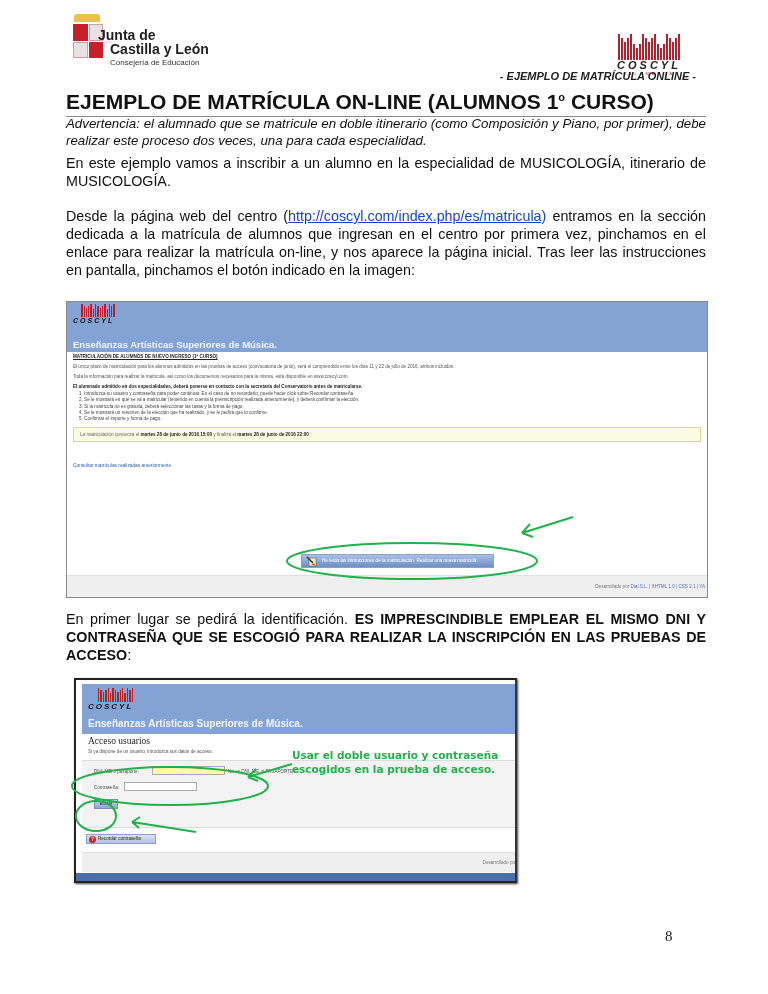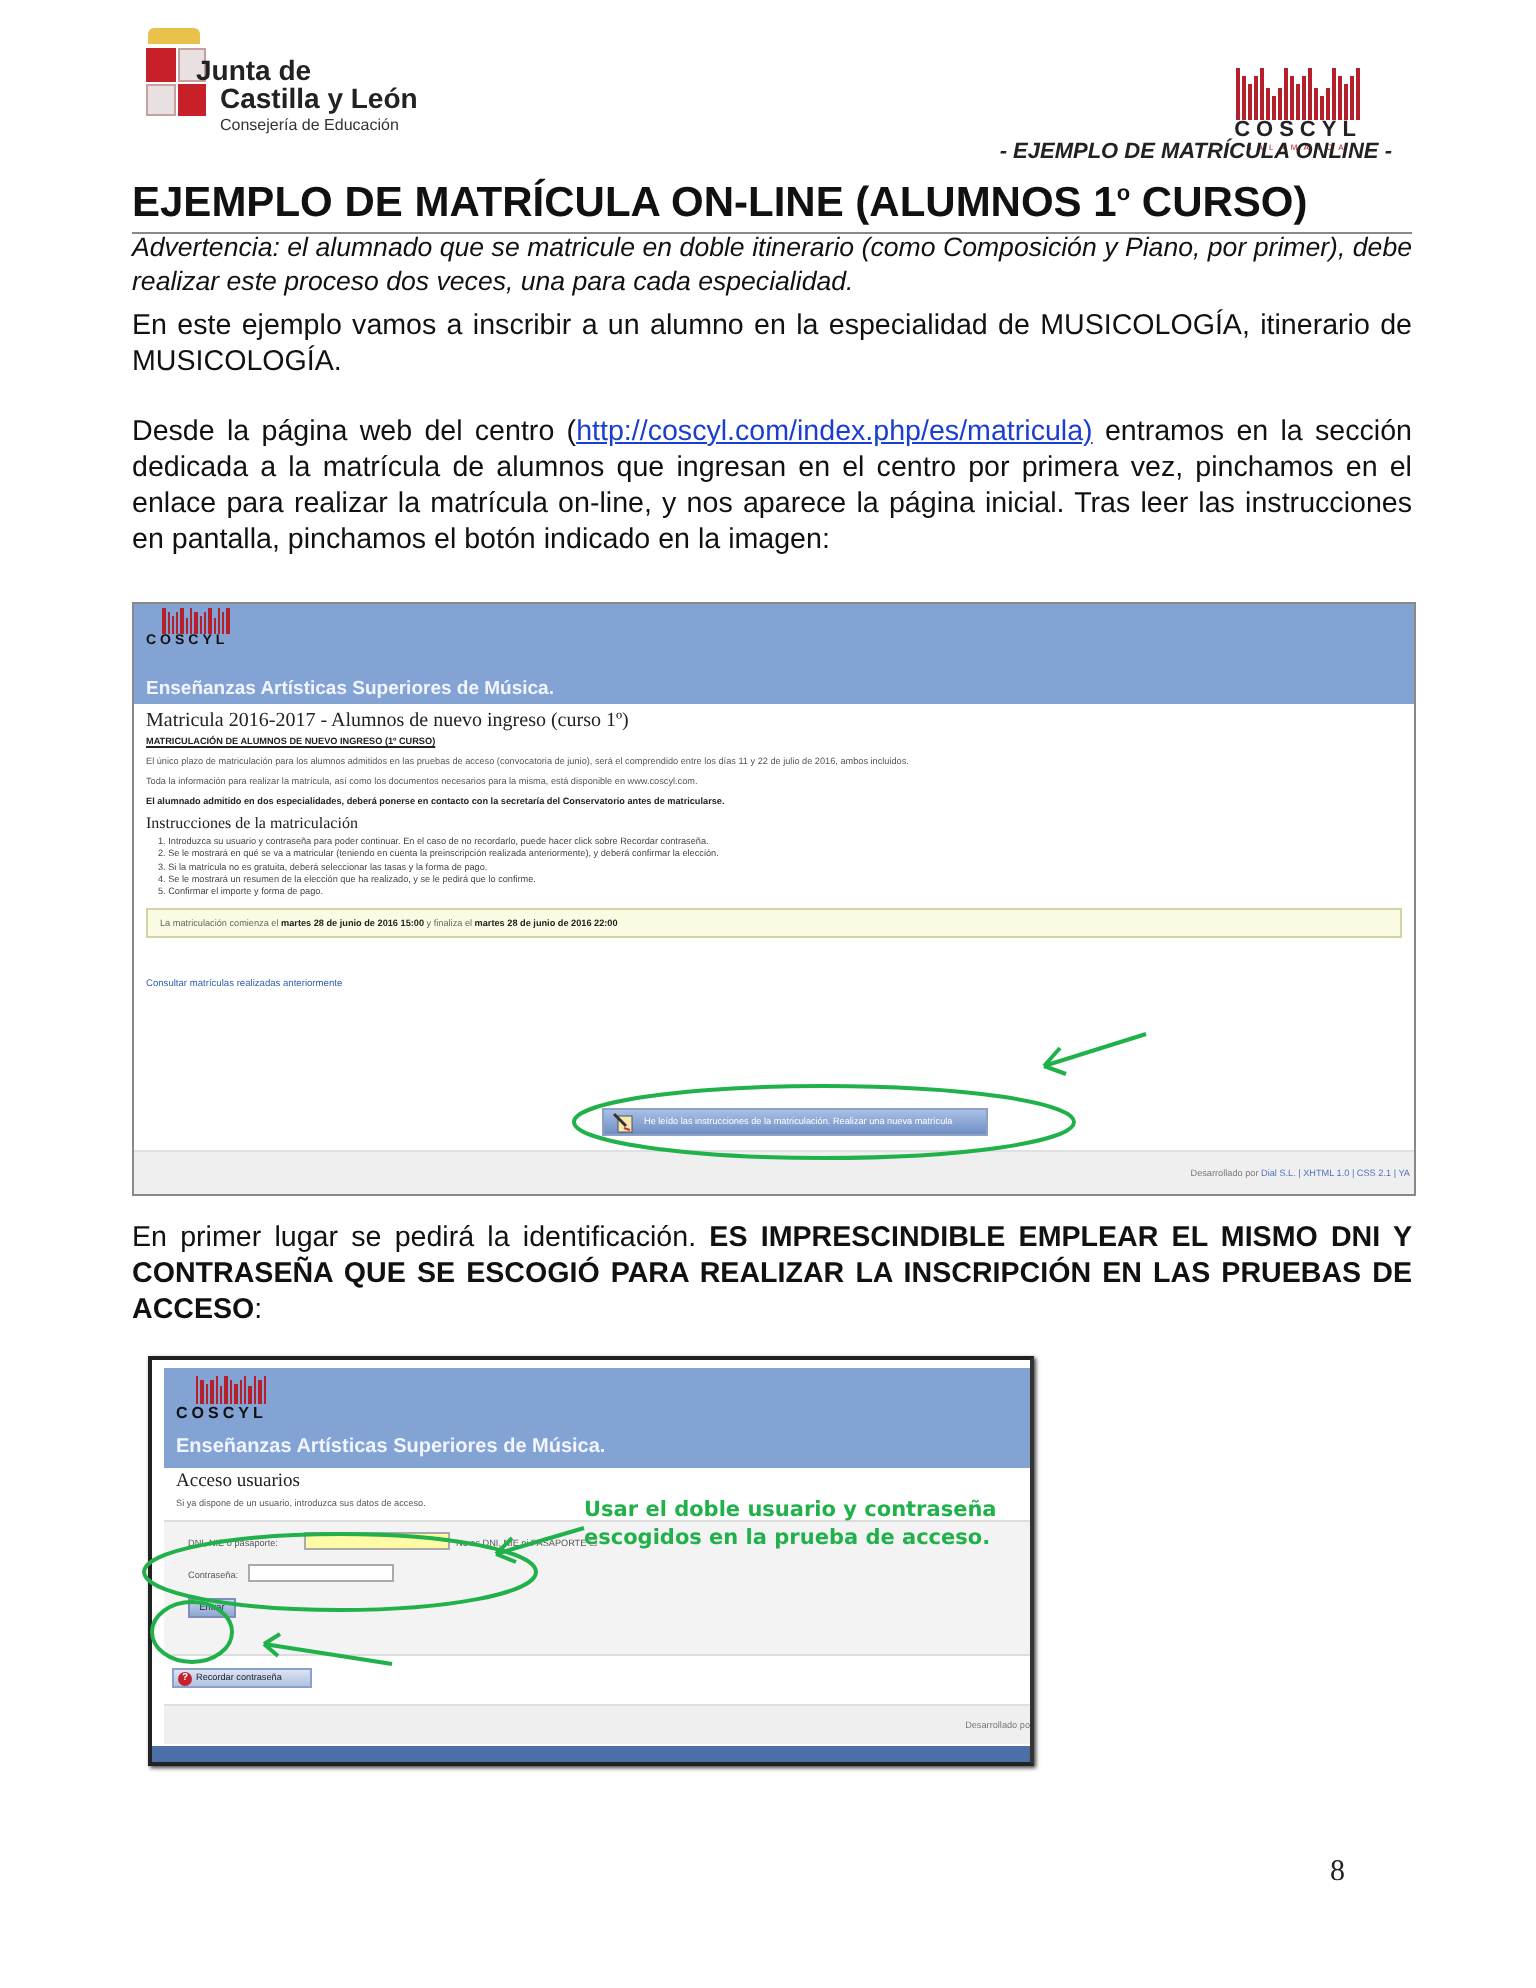--- a/index.html
+++ b/index.html
@@ -12,21 +12,21 @@
   .jcyl .shield { position: absolute; left: 3px; top: 10px; width: 30px; height: 34px; display: grid; grid-template-columns: 1fr 1fr; grid-template-rows: 1fr 1fr; gap: 1px; }
   .jcyl .shield div:nth-child(1), .jcyl .shield div:nth-child(4) { background: #c8202b; }
   .jcyl .shield div:nth-child(2), .jcyl .shield div:nth-child(3) { background: #e9e1e1; border: 1px solid #c8a0a0; }
   .jcyl .t1 { position: absolute; left: 28px; top: 14px; font-weight: bold; font-size: 14px; line-height: 14px; color: #222; }
   .jcyl .t2 { position: absolute; left: 40px; top: 28px; font-weight: bold; font-size: 14px; line-height: 14px; color: #222; white-space: nowrap; }
   .jcyl .t3 { position: absolute; left: 40px; top: 44px; font-size: 8px; color: #333; white-space: nowrap; }
 
   .coscyl-big { position: absolute; left: 607px; top: 32px; width: 84px; height: 46px; }
   .bars { display: flex; gap: 1px; height: 28px; justify-content: center; align-items: flex-end; }
   .bars span { display: block; width: 2px; background: #b5202d; }
-  .coscyl-word { text-align: center; font-weight: bold; letter-spacing: 3px; font-size: 11px; line-height: 11px; color: #222; }
+  .coscyl-word { text-align: center; font-weight: bold; letter-spacing: 3px; font-size: 11px; line-height: 11px; color: #222; font-style: italic; }
   .coscyl-sub { text-align: center; letter-spacing: 3px; font-size: 4px; line-height: 5px; color: #b5202d; }
 
   .running { position: absolute; right: 72px; top: 70px; font-size: 11px; font-style: italic; font-weight: bold; color: #222; }
 
   .title { position: absolute; left: 66px; top: 84px; width: 640px; font-weight: bold; font-size: 21px; line-height: 26px; border-bottom: 1.5px solid #888; padding-bottom: 1px; white-space: nowrap; }
   .title sup { font-size: 11px; }
 
   .warn { position: absolute; left: 66px; top: 115px; width: 640px; font-size: 13.3px; line-height: 17px; font-style: italic; text-align: justify; }
   .p1 { position: absolute; left: 66px; top: 154px; width: 640px; font-size: 14.3px; line-height: 18px; text-align: justify; }
   .p2 { position: absolute; left: 66px; top: 207px; width: 640px; font-size: 14.3px; line-height: 18px; text-align: justify; }
@@ -153,26 +153,24 @@
           <span style="height:13px"></span>
           <span style="height:8px"></span>
           <span style="height:13px"></span>
           <span style="height:11px"></span>
           <span style="height:13px"></span>
       </div>
       <div class="coscyl-word">COSCYL</div>
     </div>
     <div class="btitle">Enseñanzas Artísticas Superiores de Música.</div>
   </div>
-  <div class="s1-h1">Matricula 2016-2017 - Alumnos de nuevo ingreso (curso 1º)</div>
   <div class="s1-h2">MATRICULACIÓN DE ALUMNOS DE NUEVO INGRESO (1º CURSO)</div>
   <div class="s1-p">El único plazo de matriculación para los alumnos admitidos en las pruebas de acceso (convocatoria de junio), será el comprendido entre los días 11 y 22 de julio de 2016, ambos incluidos.</div>
   <div class="s1-p">Toda la información para realizar la matrícula, así como los documentos necesarios para la misma, está disponible en www.coscyl.com.</div>
   <div class="s1-p bold">El alumnado admitido en dos especialidades, deberá ponerse en contacto con la secretaría del Conservatorio antes de matricularse.</div>
-  <div class="s1-h3">Instrucciones de la matriculación</div>
   <ul class="s1-list">
     <li>1. Introduzca su usuario y contraseña para poder continuar. En el caso de no recordarlo, puede hacer click sobre Recordar contraseña.</li>
     <li>2. Se le mostrará en qué se va a matricular (teniendo en cuenta la preinscripción realizada anteriormente), y deberá confirmar la elección.</li>
     <li>3. Si la matrícula no es gratuita, deberá seleccionar las tasas y la forma de pago.</li>
     <li>4. Se le mostrará un resumen de la elección que ha realizado, y se le pedirá que lo confirme.</li>
     <li>5. Confirmar el importe y forma de pago.</li>
   </ul>
   <div class="s1-note"><span>La matriculación comienza el </span><b>martes 28 de junio de 2016 15:00</b><span> y finaliza el </span><b>martes 28 de junio de 2016 22:00</b></div>
   <div class="s1-link">Consultar matrículas realizadas anteriormente</div>
   <div class="s1-btn">

